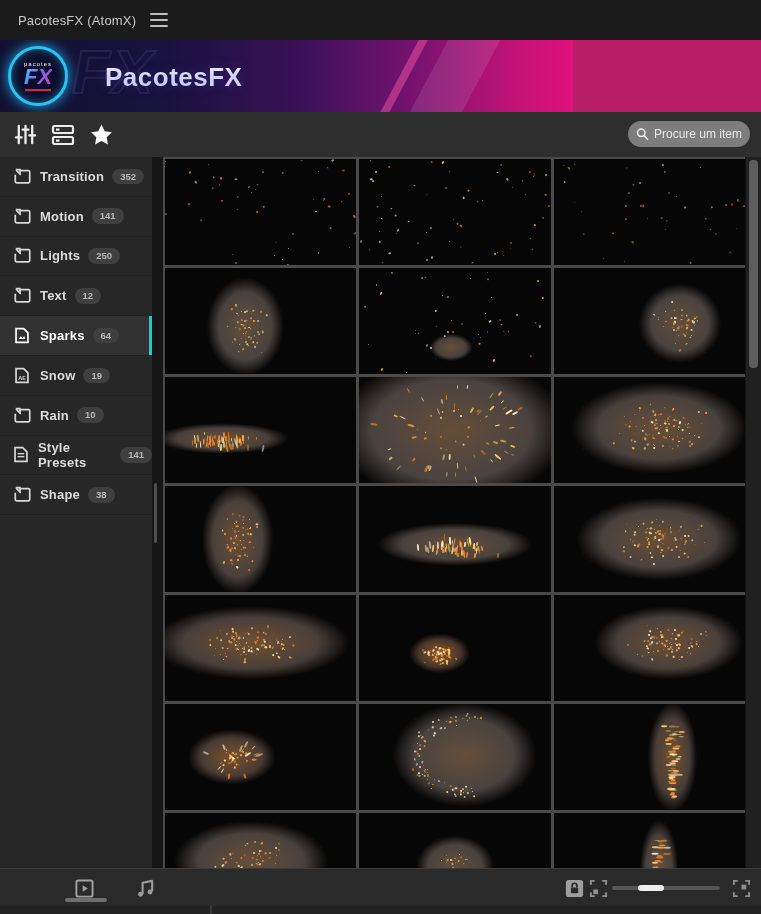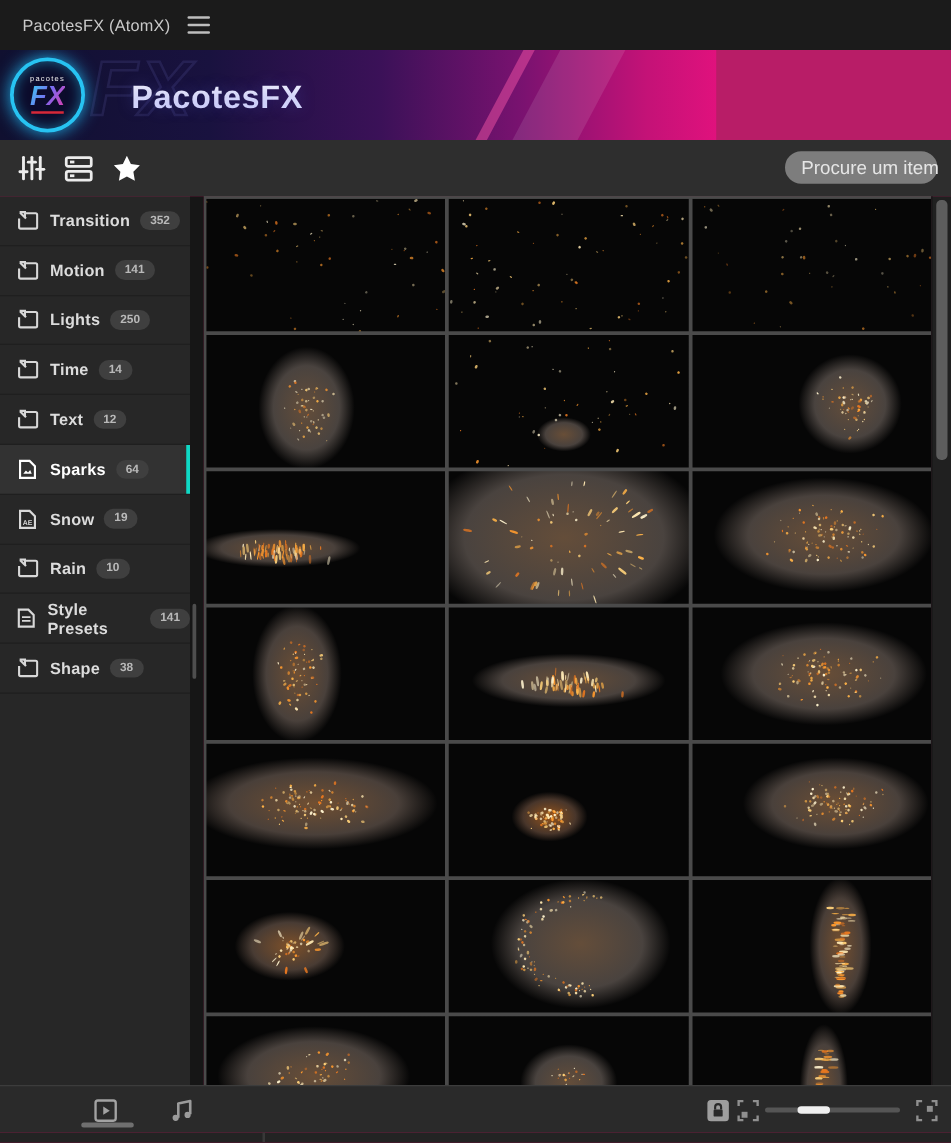--- a/index.html
+++ b/index.html
@@ -1,18 +1,18 @@
 <!DOCTYPE html>
 <html><head>
 <meta charset="utf-8">
 <style>
   * { margin:0; padding:0; box-sizing:border-box; }
   html,body { width:761px; height:914px; background:#111; overflow:hidden;
     font-family:"Liberation Sans", sans-serif; }
-  #window { position:relative; width:761px; height:914px; background:#be185d; overflow:hidden; }
+  #window { position:relative; width:761px; height:914px; background:#0f766e; overflow:hidden; }
 
   
   .titlebar { position:absolute; left:0; top:0; width:761px; height:40px; background:#1b1b1b;
     display:flex; align-items:center; }
   .titlebar .title { color:#c9c9c9; font-size:13px; margin-left:18px; letter-spacing:.2px; }
   .titlebar .menu-btn { margin-left:14px; width:18px; height:14px; display:flex; flex-direction:column;
     justify-content:space-between; cursor:pointer; }
   .titlebar .menu-btn span { display:block; height:2px; background:#bdbdbd; border-radius:1px; }
 
   
@@ -35,21 +35,21 @@
     background:linear-gradient(180deg,#ffffff,#cfd2ff); -webkit-background-clip:text; background-clip:text; color:transparent;
     text-shadow:0 0 12px rgba(80,80,200,.35); }
 
   
   .toolbar { position:absolute; left:0; top:112px; width:761px; height:45px; background:#2e2e2e;
     display:flex; align-items:center; }
   .tb-icon { width:26px; height:26px; margin-left:12px; display:flex; align-items:center; justify-content:center; cursor:pointer; }
   .tb-icon svg { display:block; }
   .search-pill { position:absolute; right:11px; top:9px; width:122px; height:26px; border-radius:13px;
     background:#7d7d7d; display:flex; align-items:center; padding:0 8px; cursor:text; }
-  .search-pill .ph { color:#e6e6e6; font-size:15px; margin-left:5px; white-space:nowrap; }
+  .search-pill .ph { color:#e6e6e6; font-size:12px; margin-left:5px; white-space:nowrap; }
 
   
   .content { position:absolute; left:0; top:157px; width:761px; height:711px; display:flex; }
   .sidebar { width:152px; height:100%; background:#272727; overflow:hidden; }
   .side-item { position:relative; height:39.8px; display:flex; align-items:center;
     border-bottom:1px solid #1f1f1f; cursor:pointer; }
   .side-item.sel { background:#323232; }
   .side-item .accent { position:absolute; right:0; top:0; width:3px; height:100%; }
   .s-icon { width:18px; height:18px; margin-left:13px; display:flex; align-items:center; justify-content:center; }
   .s-label { margin-left:9px; font-size:13px; font-weight:700; color:#dcdcdc; letter-spacing:.2px; }
@@ -169,31 +169,20 @@
         <div class="side-item">
           <span class="s-icon">
             <svg width="17" height="17" viewBox="0 0 20 20">
               <path d="M7 3h10a1.5 1.5 0 011.5 1.5V16A1.5 1.5 0 0117 17.5H3A1.5 1.5 0 011.5 16V8" fill="none" stroke="#d8d8d8" stroke-width="2"></path>
               <path d="M2 2h5v5" fill="none" stroke="#d8d8d8" stroke-width="2"></path>
               <path d="M2.5 2.5L8 8" stroke="#d8d8d8" stroke-width="2"></path>
             </svg>
           </span>
           <span class="s-label">Lights</span>
           <span class="s-badge">250</span>
-        </div>
-        <div class="side-item">
-          <span class="s-icon">
-            <svg width="17" height="17" viewBox="0 0 20 20">
-              <path d="M7 3h10a1.5 1.5 0 011.5 1.5V16A1.5 1.5 0 0117 17.5H3A1.5 1.5 0 011.5 16V8" fill="none" stroke="#d8d8d8" stroke-width="2"></path>
-              <path d="M2 2h5v5" fill="none" stroke="#d8d8d8" stroke-width="2"></path>
-              <path d="M2.5 2.5L8 8" stroke="#d8d8d8" stroke-width="2"></path>
-            </svg>
-          </span>
-          <span class="s-label">Time</span>
-          <span class="s-badge">14</span>
         </div>
         <div class="side-item">
           <span class="s-icon">
             <svg width="17" height="17" viewBox="0 0 20 20">
               <path d="M7 3h10a1.5 1.5 0 011.5 1.5V16A1.5 1.5 0 0117 17.5H3A1.5 1.5 0 011.5 16V8" fill="none" stroke="#d8d8d8" stroke-width="2"></path>
               <path d="M2 2h5v5" fill="none" stroke="#d8d8d8" stroke-width="2"></path>
               <path d="M2.5 2.5L8 8" stroke="#d8d8d8" stroke-width="2"></path>
             </svg>
           </span>
           <span class="s-label">Text</span>

